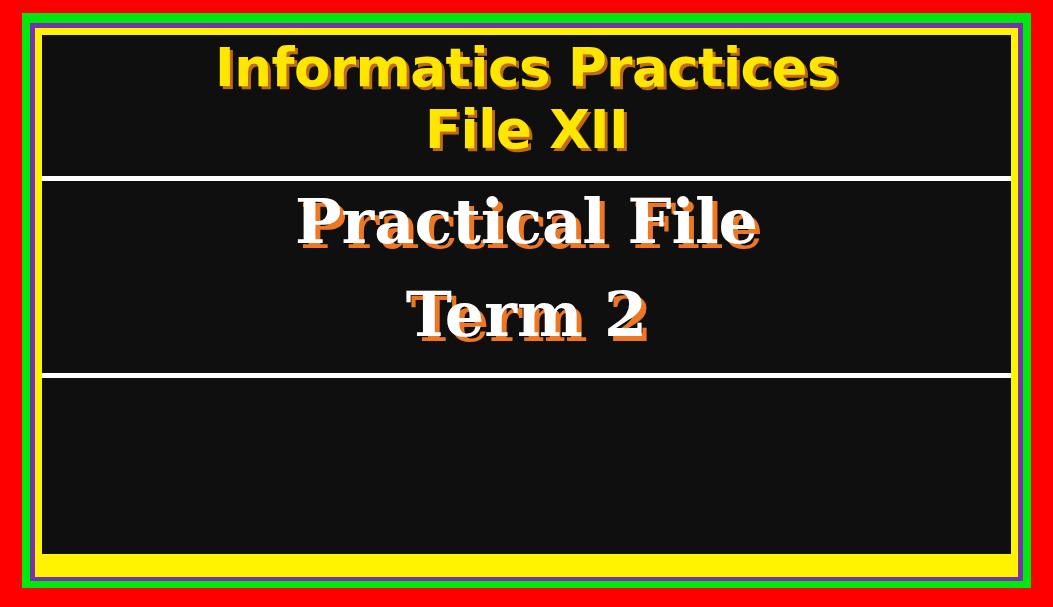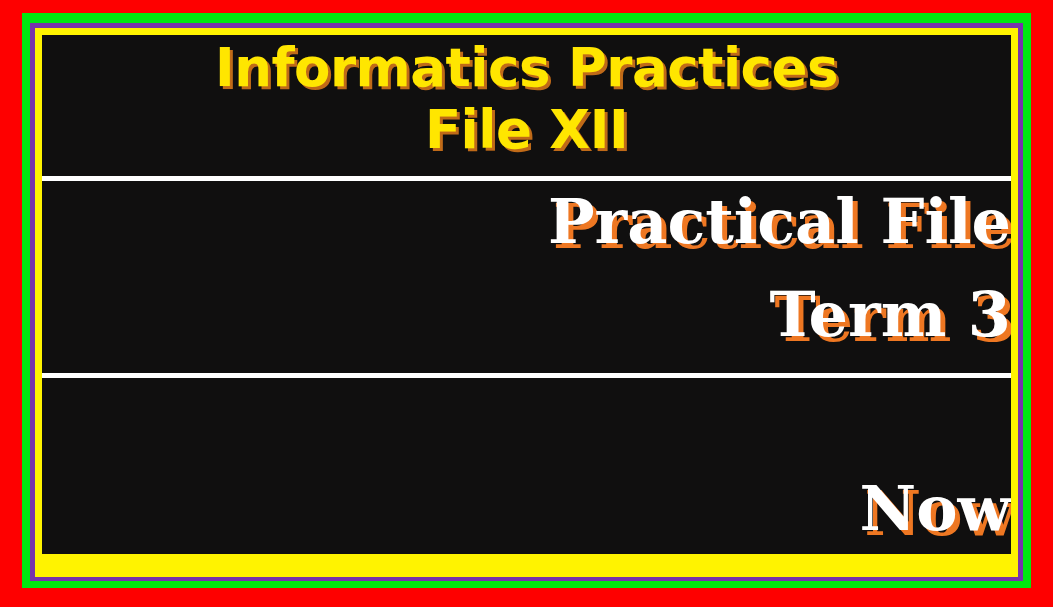--- a/index.html
+++ b/index.html
@@ -83,21 +83,20 @@
   }
 
   .body-line {
     color: #ffffff;
     font-family: "DejaVu Serif", serif;
     font-weight: bold;
     font-size: 62px;
     letter-spacing: 0px;
     text-shadow: 5px 5px 0 #ee7722;
     white-space: nowrap;
-    text-align: right;
   }
 
   
   .divider {
     position: absolute;
     left: 0;
     width: 100%;
     height: 5px;
     background: #ffffff;
   }
@@ -122,24 +121,23 @@
         <div class="stage">
 
           <div class="band title-line" id="title-1">Informatics Practices</div>
 
           <div class="band title-line" id="title-2">File XII</div>
 
           <div class="divider" id="rule-1"></div>
 
           <div class="band body-line" id="body-1">Practical File</div>
 
-          <div class="band body-line" id="body-2">Term 3</div>
+          <div class="band body-line" id="body-2">Term 2</div>
 
           <div class="divider" id="rule-2"></div>
 
 
-          <div class="band body-line" id="body-4">Now</div>
 
         </div>
       </div>
     </div>
   </div>
 </div>
 
 </body></html>

